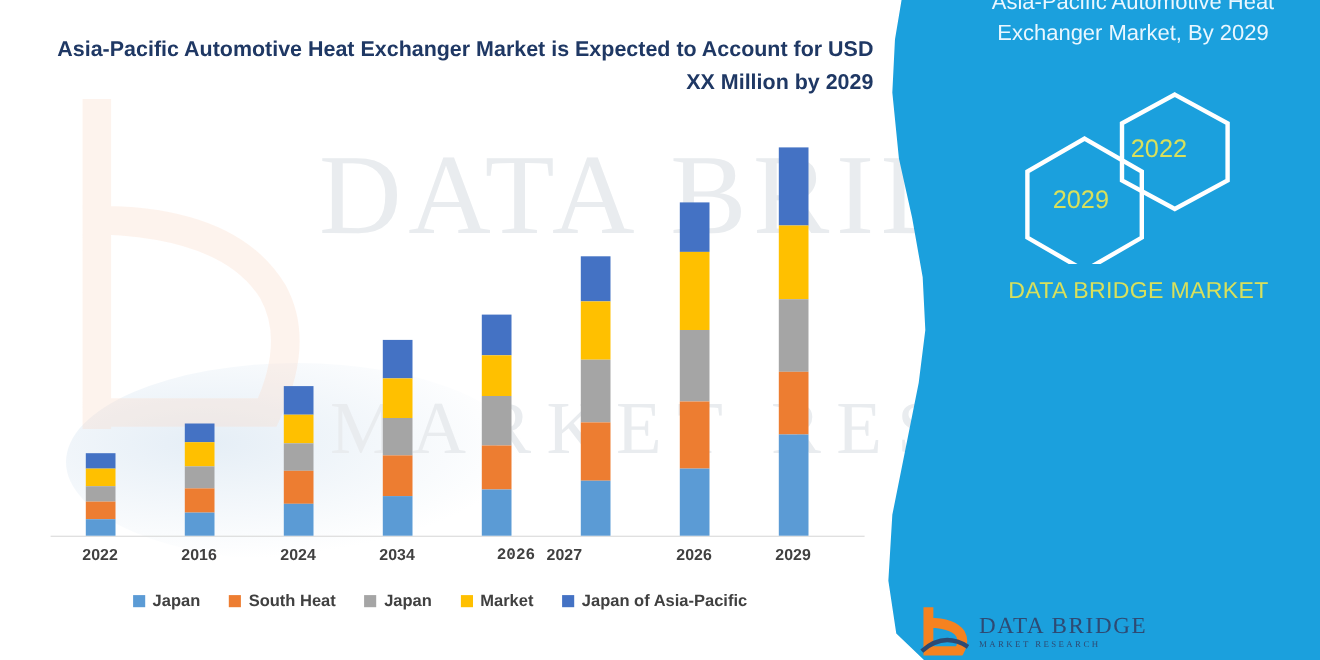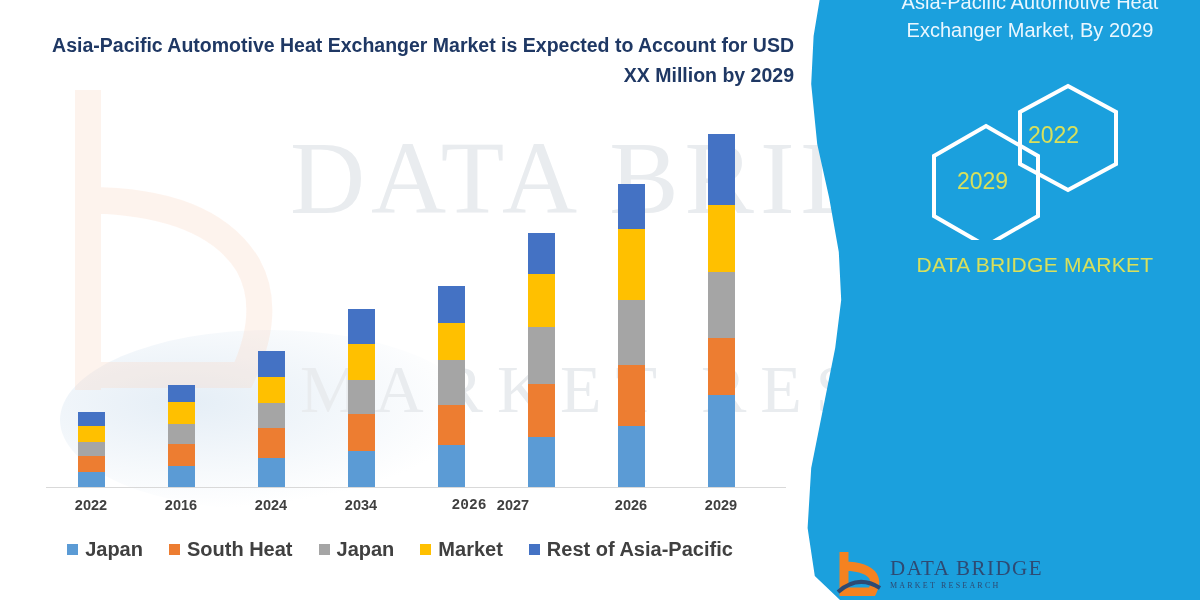--- a/index.html
+++ b/index.html
@@ -116,21 +116,21 @@
     width: 800px;
     display: flex;
     justify-content: center;
     align-items: center;
     gap: 26px;
     z-index: 3;
   }
   .legend-item { display: flex; align-items: center; gap: 7px; }
   .legend-swatch { width: 11px; height: 11px; display: block; }
   .legend-label {
-    font-size: 20px;
+    font-size: 15px;
     font-weight: bold;
     color: #404040;
     white-space: nowrap;
   }
 
   
   .rp-title {
     position: absolute;
     z-index: 4;
     left: 880px; top: -12px;
@@ -298,21 +298,21 @@
       <div class="legend-item">
         <span class="legend-swatch" style="background: rgb(165, 165, 165);"></span>
         <span class="legend-label">Japan</span>
       </div>
       <div class="legend-item">
         <span class="legend-swatch" style="background: rgb(255, 192, 0);"></span>
         <span class="legend-label">Market</span>
       </div>
       <div class="legend-item">
         <span class="legend-swatch" style="background: rgb(68, 114, 196);"></span>
-        <span class="legend-label">Rest of Asia-Pacific</span>
+        <span class="legend-label">Japan of Asia-Pacific</span>
       </div>
     </div>
 
   <div class="right-panel"></div>
 
   <div class="rp-title">Asia-Pacific Automotive Heat Exchanger Market, By 2029</div>
 
   <svg class="hexwrap" viewBox="0 0 230 160">
     <polygon points="148,6 196,32 196,84 148,110 100,84 100,32" fill="none" stroke="#ffffff" stroke-width="4"></polygon>
     <polygon points="66,46 118,76 118,136 66,166 14,136 14,76" fill="none" stroke="#ffffff" stroke-width="4"></polygon>

